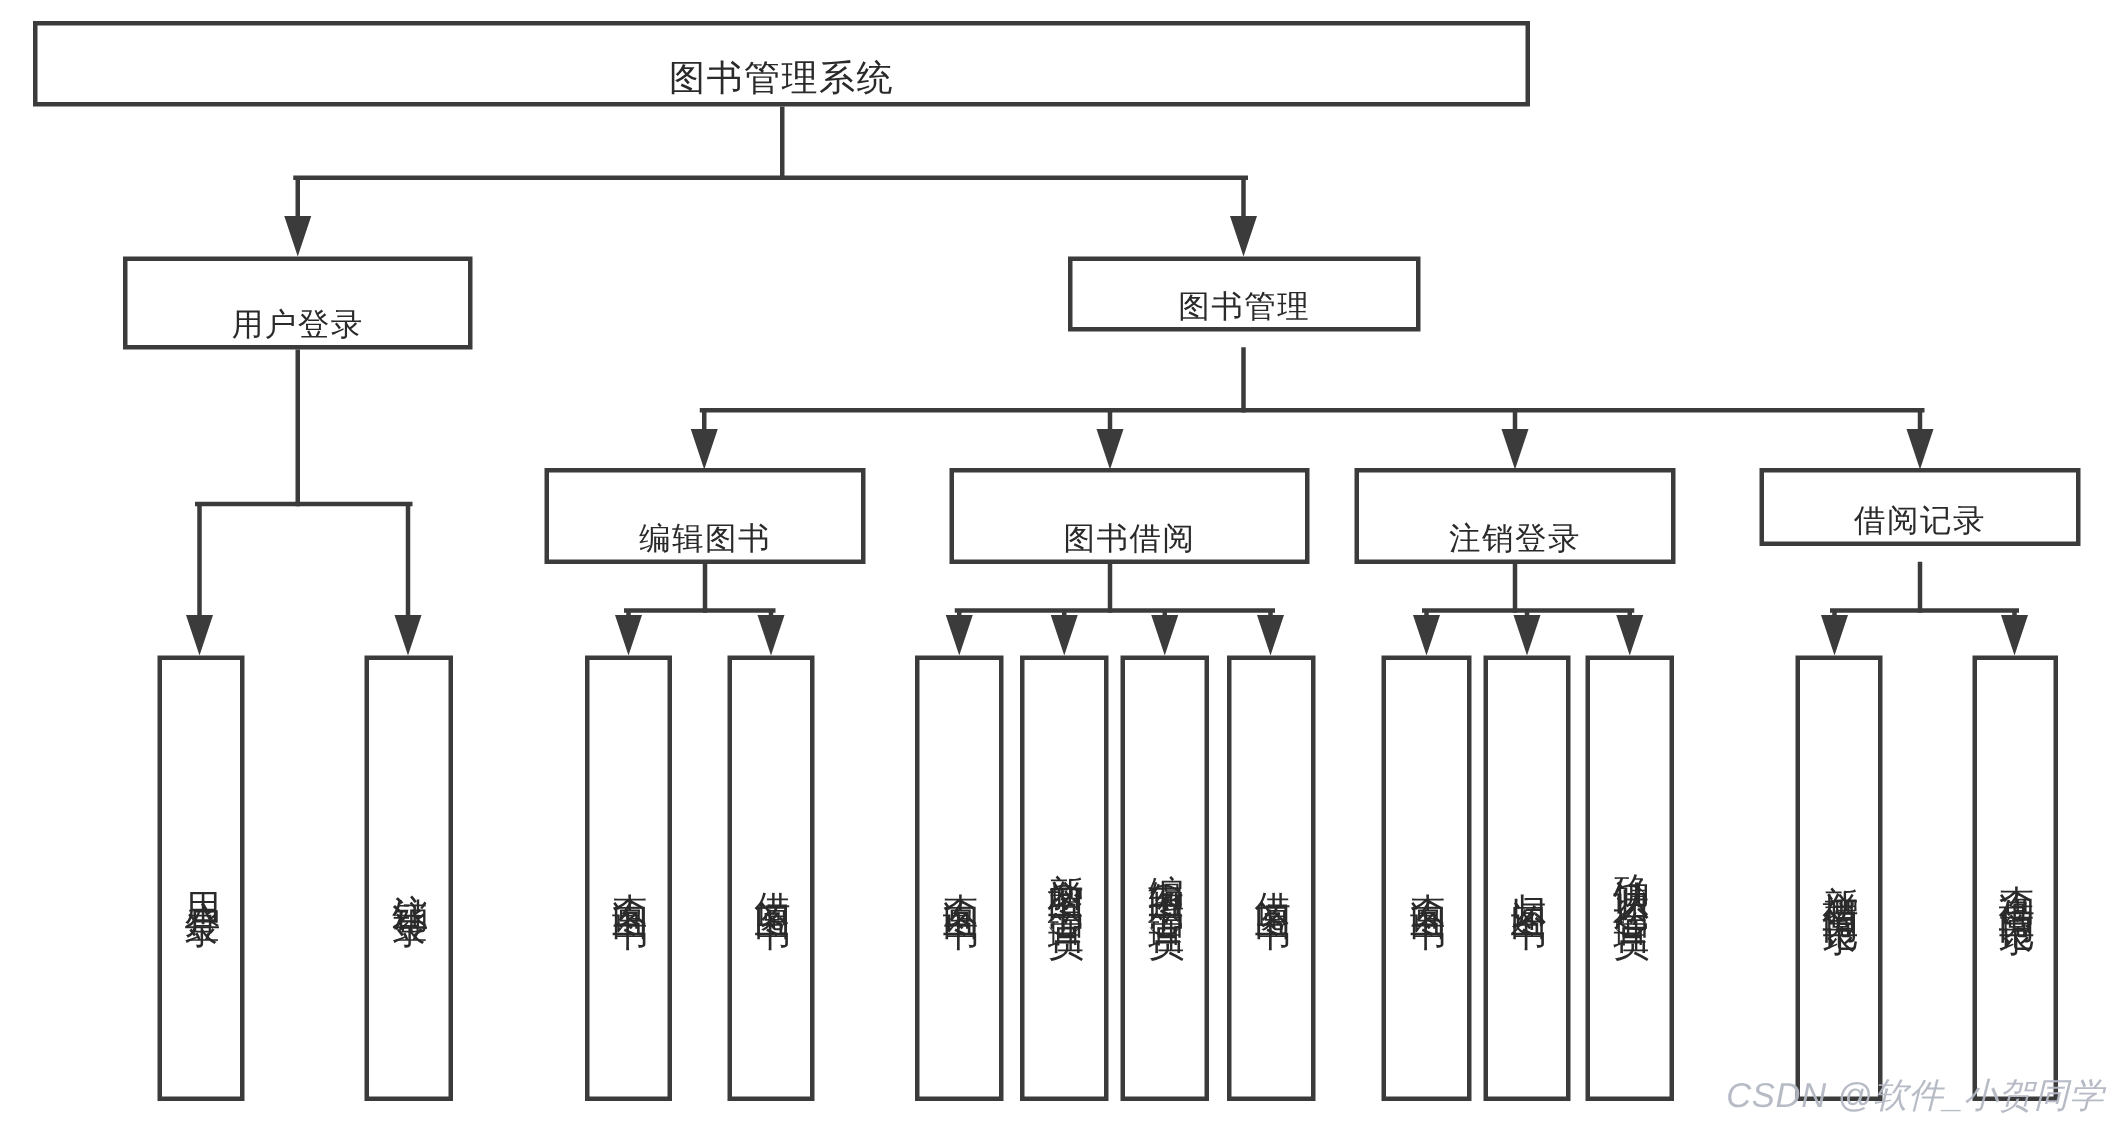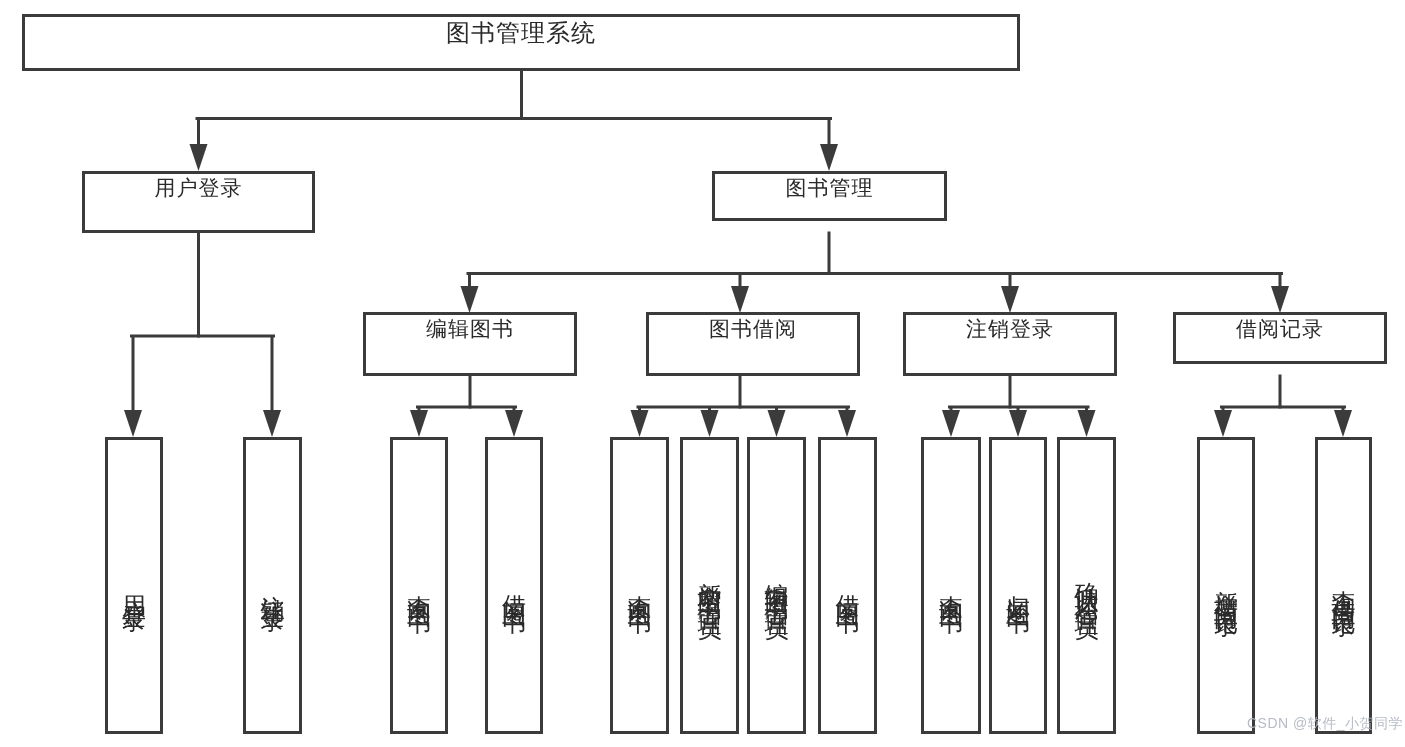--- a/index.html
+++ b/index.html
@@ -20,21 +20,21 @@
     left: 0;
     top: 0;
     z-index: 0;
   }
   .hbox {
     position: absolute;
     box-sizing: border-box;
     border: 3px solid #3b3b3b;
     background: #ffffff;
     display: flex;
-    align-items: flex-start;
+    align-items: flex-end;
     justify-content: center;
     font-size: 21px;
     letter-spacing: 1px;
     color: #2a2a2a;
     z-index: 1;
   }
   .hbox.root {
     font-size: 24px;
   }
   .vbox {
@@ -53,25 +53,26 @@
     font-size: 24px;
     letter-spacing: 5px;
     line-height: 1;
     white-space: nowrap;
     color: #2a2a2a;
   }
   .watermark {
     position: absolute;
     right: 2px;
     top: 715px;
-    font-size: 14px;
+    font-size: 23px;
     letter-spacing: 0.5px;
     color: rgba(178, 183, 194, 0.95);
     z-index: 10;
     white-space: nowrap;
+    font-style: italic;
   }
 </style>
 </head>
 <body>
 
 <div class="canvas">
 
   <svg class="connectors" width="1405" height="747" viewBox="0 0 1405 747">
     <g stroke="#3b3b3b" stroke-width="3" fill="none" stroke-linecap="square">
 
@@ -146,21 +147,21 @@
   <div class="hbox" style="left:82px;top:171px;width:233px;height:62px">
     <span>用户登录</span>
   </div>
   <div class="hbox" style="left:712px;top:171px;width:235px;height:50px">
     <span>图书管理</span>
   </div>
 
   <div class="hbox" style="left:363px;top:312px;width:214px;height:64px">
     <span>编辑图书</span>
   </div>
-  <div class="hbox" style="left:646px;top:312px;width:214px;height:64px">
+  <div class="hbox" style="left:633px;top:312px;width:240px;height:64px">
     <span>图书借阅</span>
   </div>
   <div class="hbox" style="left:903px;top:312px;width:214px;height:64px">
     <span>注销登录</span>
   </div>
   <div class="hbox" style="left:1173px;top:312px;width:214px;height:52px">
     <span>借阅记录</span>
   </div>
 
   <div class="vbox" style="left:105px;top:437px;width:58px;height:297px">

